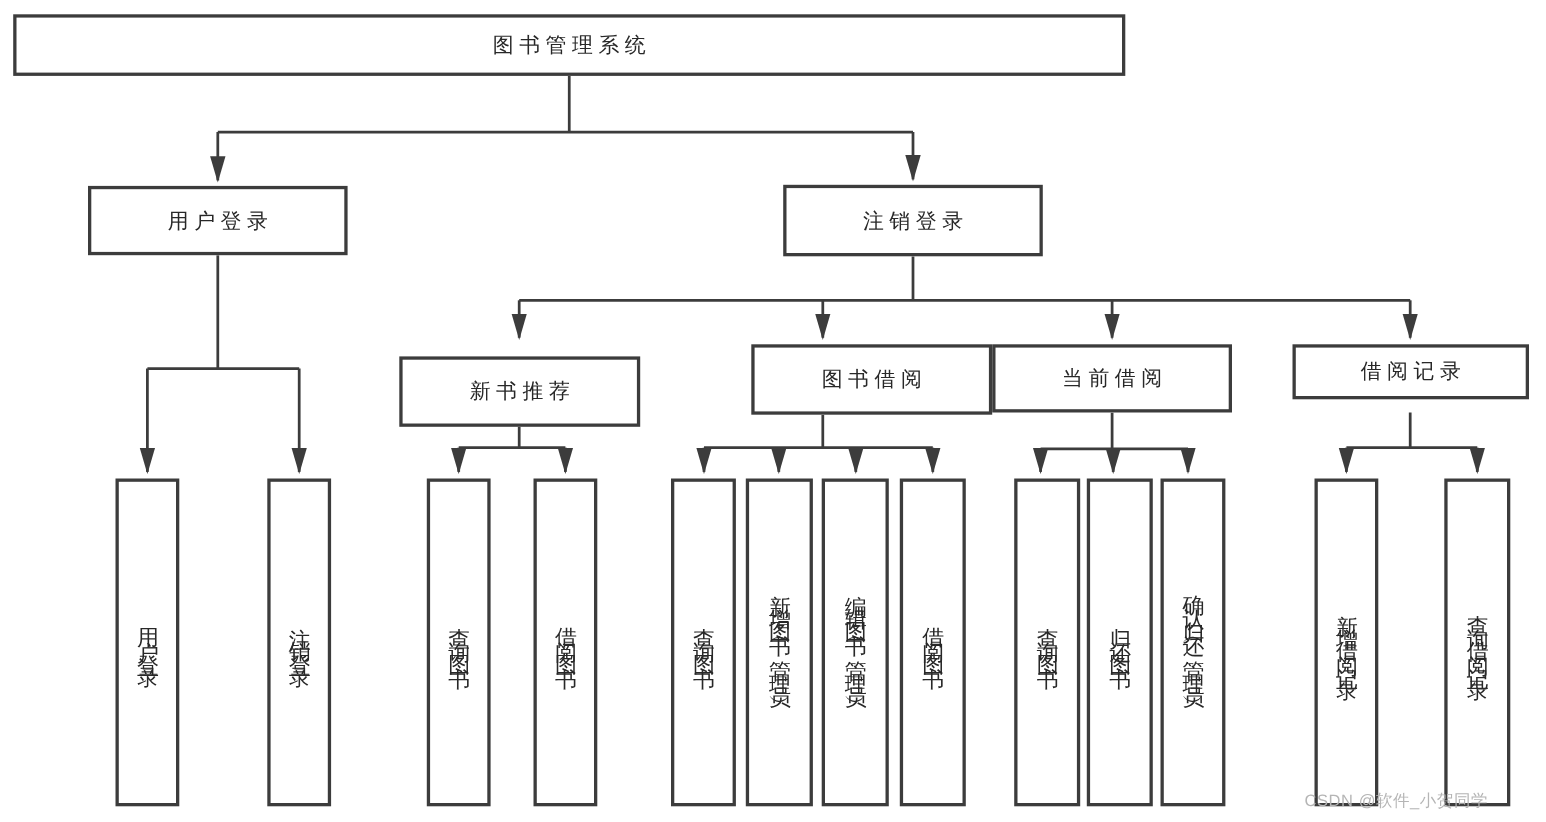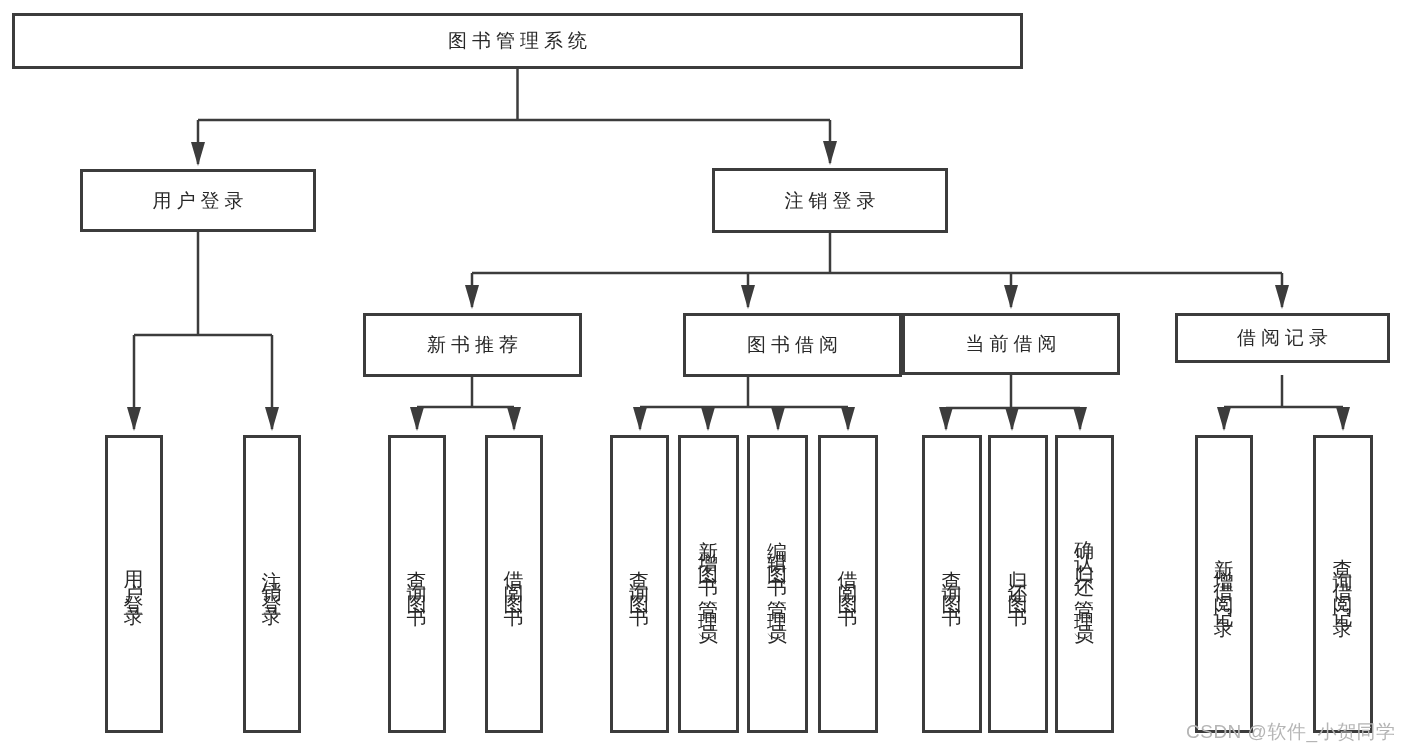--- a/index.html
+++ b/index.html
@@ -32,21 +32,21 @@
     text-orientation:mixed;
     font-size:20px;
     line-height:1;
     letter-spacing:12px;
     position:relative;top:-5px;
     white-space:nowrap;
   }
   .watermark{
     position:absolute;
     left:1186px;top:719px;
-    font-size:19px;
+    font-size:15px;
     color:var(--wm,#b5b5b5);
     letter-spacing:0.5px;
     z-index:3;
     white-space:nowrap;
     text-align:right;
   }
 </style>
 </head>
 <body>
 
@@ -100,21 +100,21 @@
       <path d="M1224,407 V429" marker-end="url(#ah)"></path>
       <path d="M1343,407 V429" marker-end="url(#ah)"></path>
     </g>
   </svg>
 
   <div class="box h" style="left:12px;top:13px;width:1011px;height:56px;">图书管理系统</div>
 
   <div class="box h" style="left:80px;top:169px;width:236px;height:63px;">用户登录</div>
   <div class="box h" style="left:712px;top:168px;width:236px;height:65px;">注销登录</div>
 
-  <div class="box h" style="left:363px;top:313px;width:219px;height:64px;">新书推荐</div>
+  <div class="box h" style="left:363px;top:324px;width:219px;height:64px;">新书推荐</div>
   <div class="box h" style="left:639px;top:313px;width:219px;height:64px;margin-left:44px;">图书借阅</div>
   <div class="box h" style="left:902px;top:313px;width:218px;height:62px;">当前借阅</div>
   <div class="box h" style="left:1175px;top:313px;width:215px;height:50px;">借阅记录</div>
 
   <div class="box v" style="left:105px;top:435px;width:58px;height:298px;">
     <span>用户登录</span>
     </div>
   <div class="box v" style="left:243px;top:435px;width:58px;height:298px;">
     <span>注销登录</span>
     </div>

